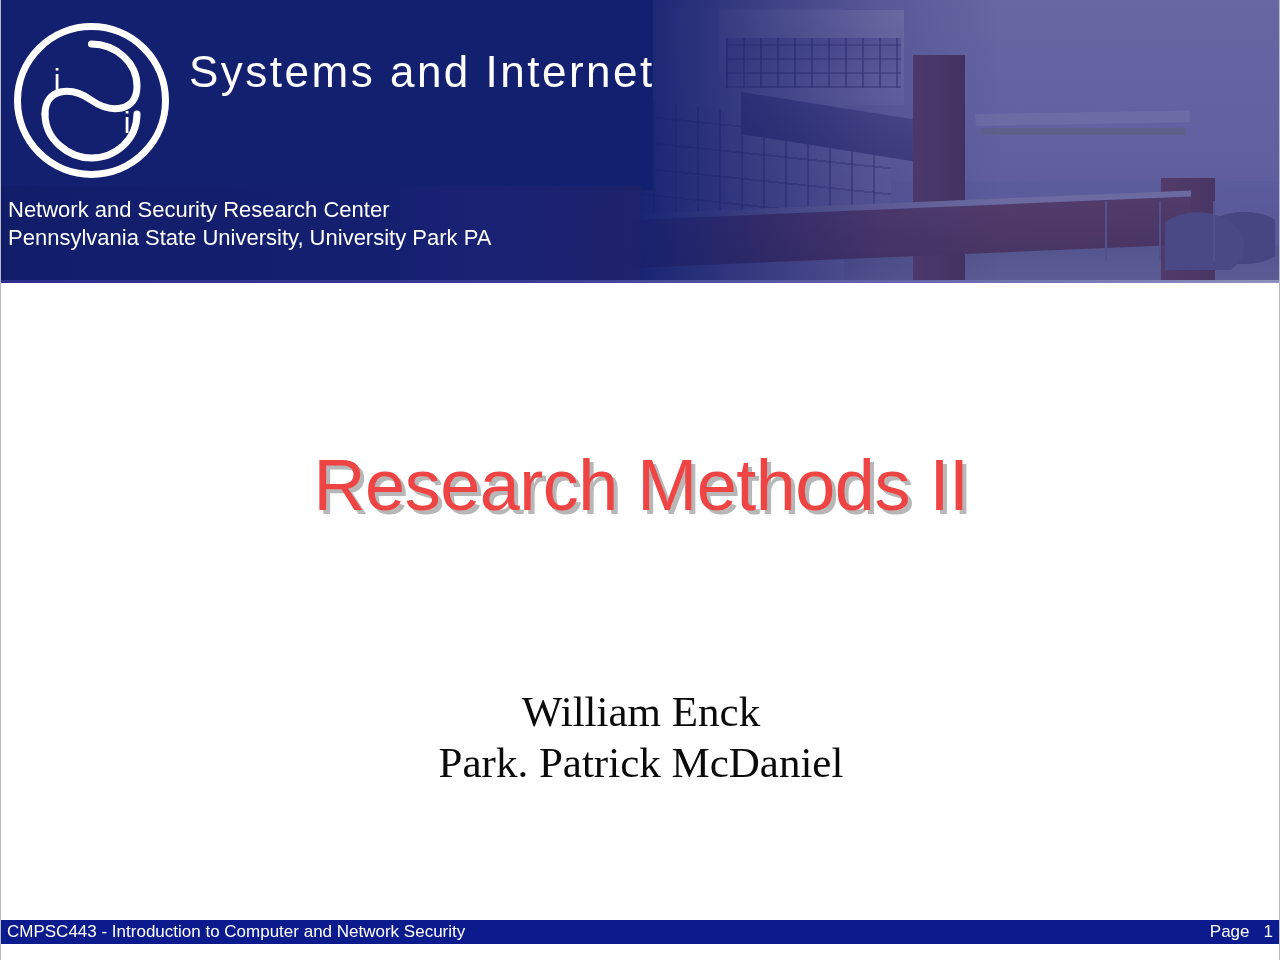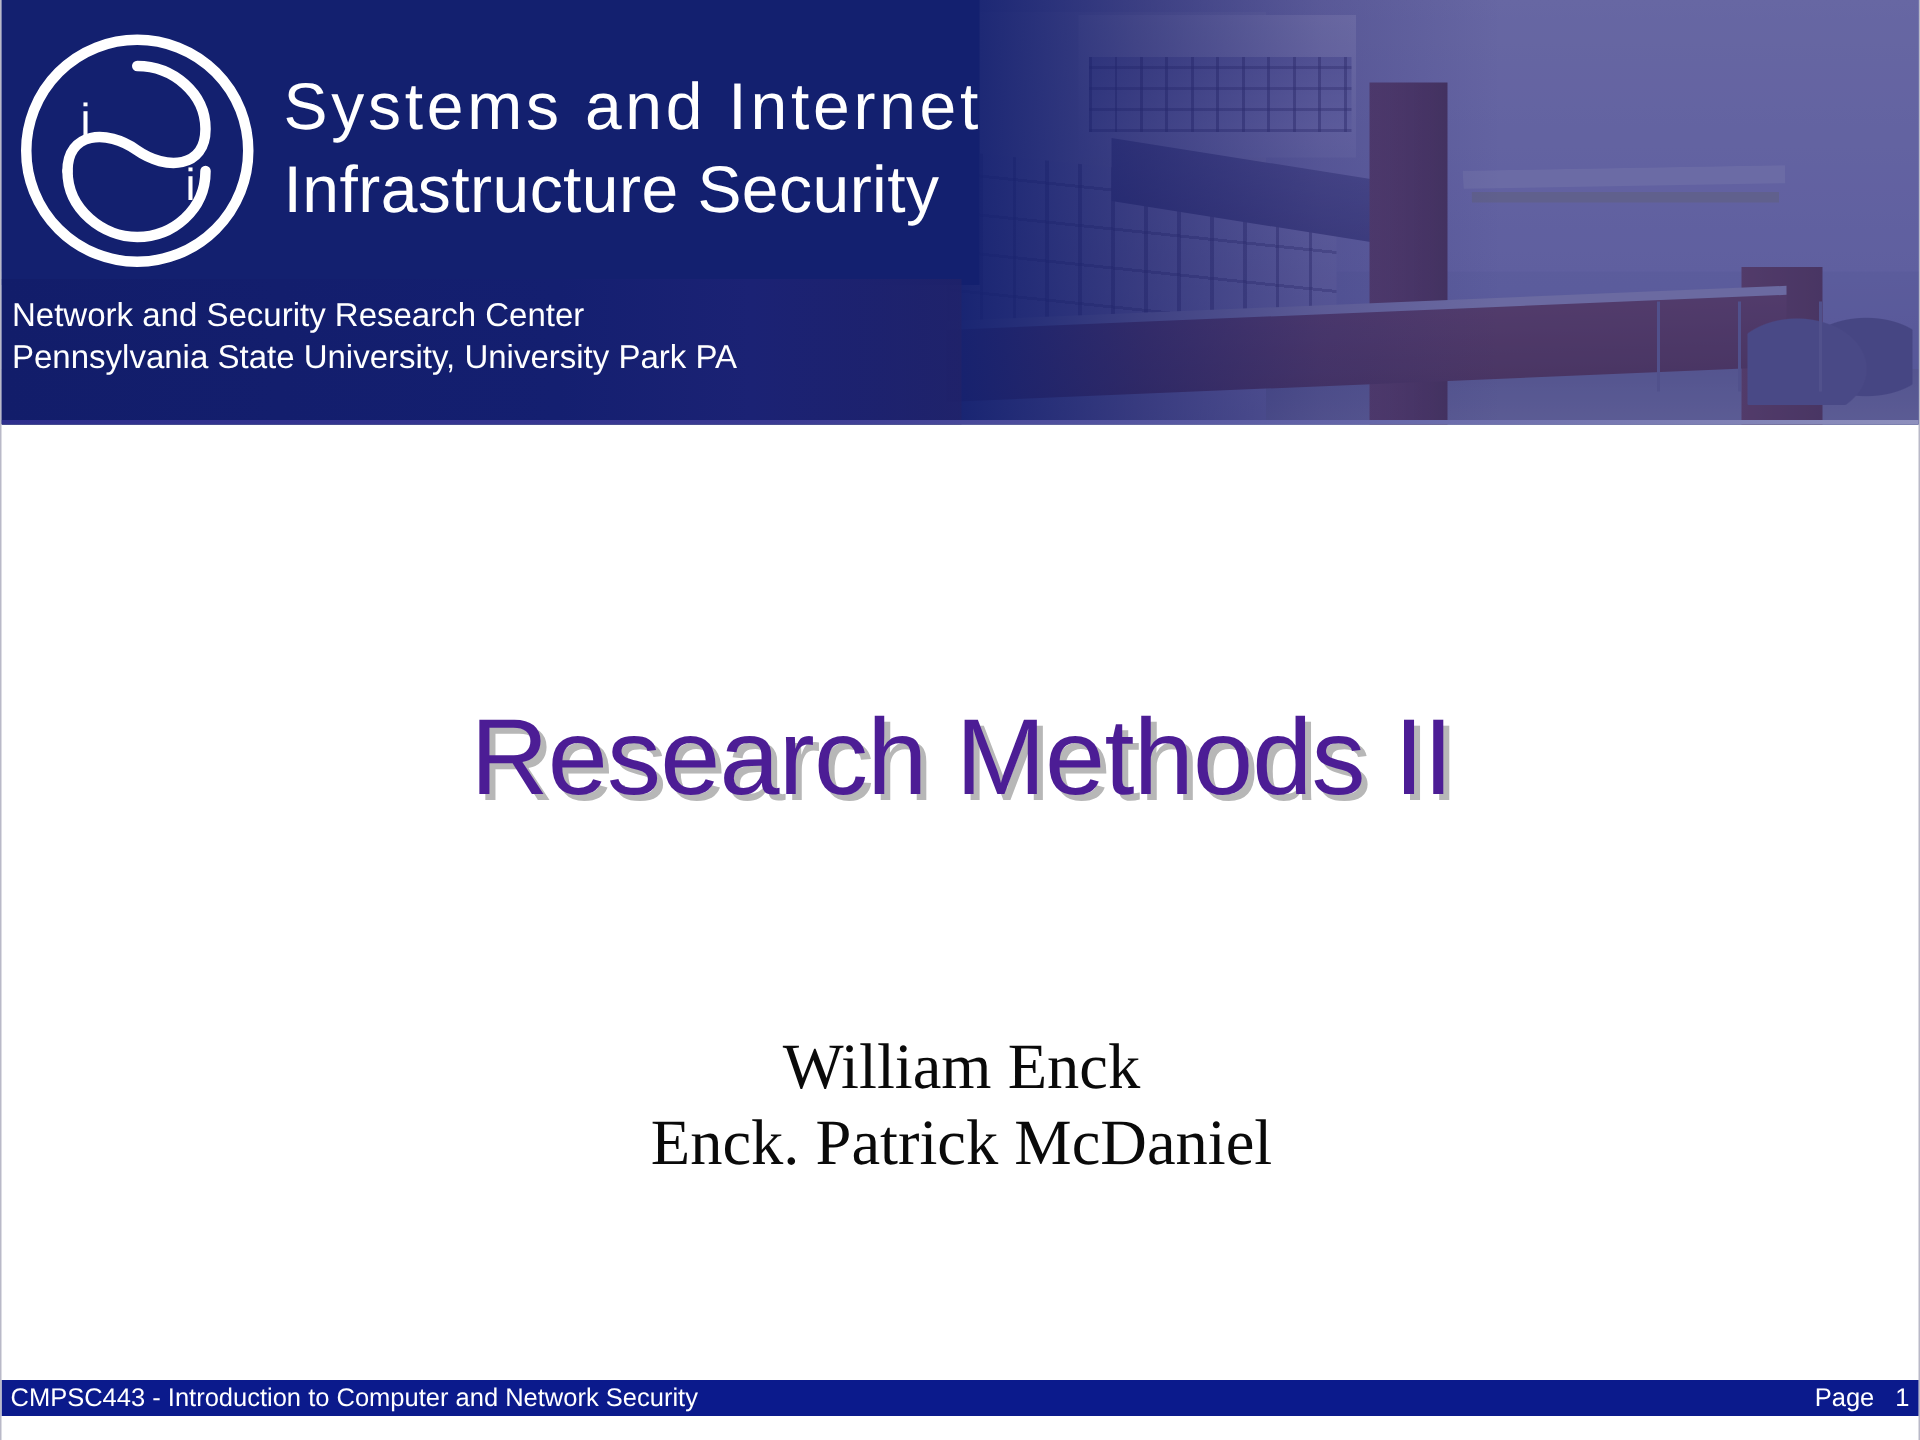--- a/index.html
+++ b/index.html
@@ -207,26 +207,26 @@
     font-size: 22px;
     line-height: 27.5px;
     white-space: nowrap;
   }
   .affil div { display: block; }
 
   
   .slide-title {
     position: absolute;
     left: 0;
-    top: 464px;
+    top: 444px;
     width: 1280px;
     text-align: center;
     font-size: 72px;
     font-weight: 400;
-    color: #4c1d95;
+    color: #ef4444;
     letter-spacing: -0.5px;
     text-shadow: 4px 4px 0 #b7b7b7;
     white-space: nowrap;
   }
 
   .authors {
     position: absolute;
     left: 0;
     top: 686px;
     width: 1280px;
@@ -308,36 +308,35 @@
         <path d="M 48 52
                  C 62 40, 84 44, 96 62
                  C 110 84, 124 92, 136 86" fill="none" stroke="#ffffff" stroke-width="7" stroke-linecap="round" opacity="0"></path>
         <text x="48" y="72" font-family="'Liberation Sans', sans-serif" font-size="30" fill="#ffffff" text-anchor="middle">i</text>
         <text x="118" y="115" font-family="'Liberation Sans', sans-serif" font-size="30" fill="#ffffff" text-anchor="middle">i</text>
       </svg>
     </div>
 
     <div class="org-title">
       <span class="line1">Systems and Internet</span>
-      <span class="line2">Infrastructure Security</span>
     </div>
 
     <div class="affil">
       <div>Network and Security Research Center</div>
       <div>Pennsylvania State University, University Park  PA</div>
     </div>
 
     <div class="header-bottom-line"></div>
   </div>
 
   <div class="slide-title">Research Methods II</div>
 
   <div class="authors">
     <div>William Enck</div>
-    <div>Enck. Patrick McDaniel</div>
+    <div>Park. Patrick McDaniel</div>
   </div>
 
   <div class="footer">
     <div class="footer-left">CMPSC443 - Introduction to Computer and Network Security</div>
     <div class="footer-right">
       <span class="pg-label">Page</span><span>1</span>
     </div>
   </div>
 
 </div>

